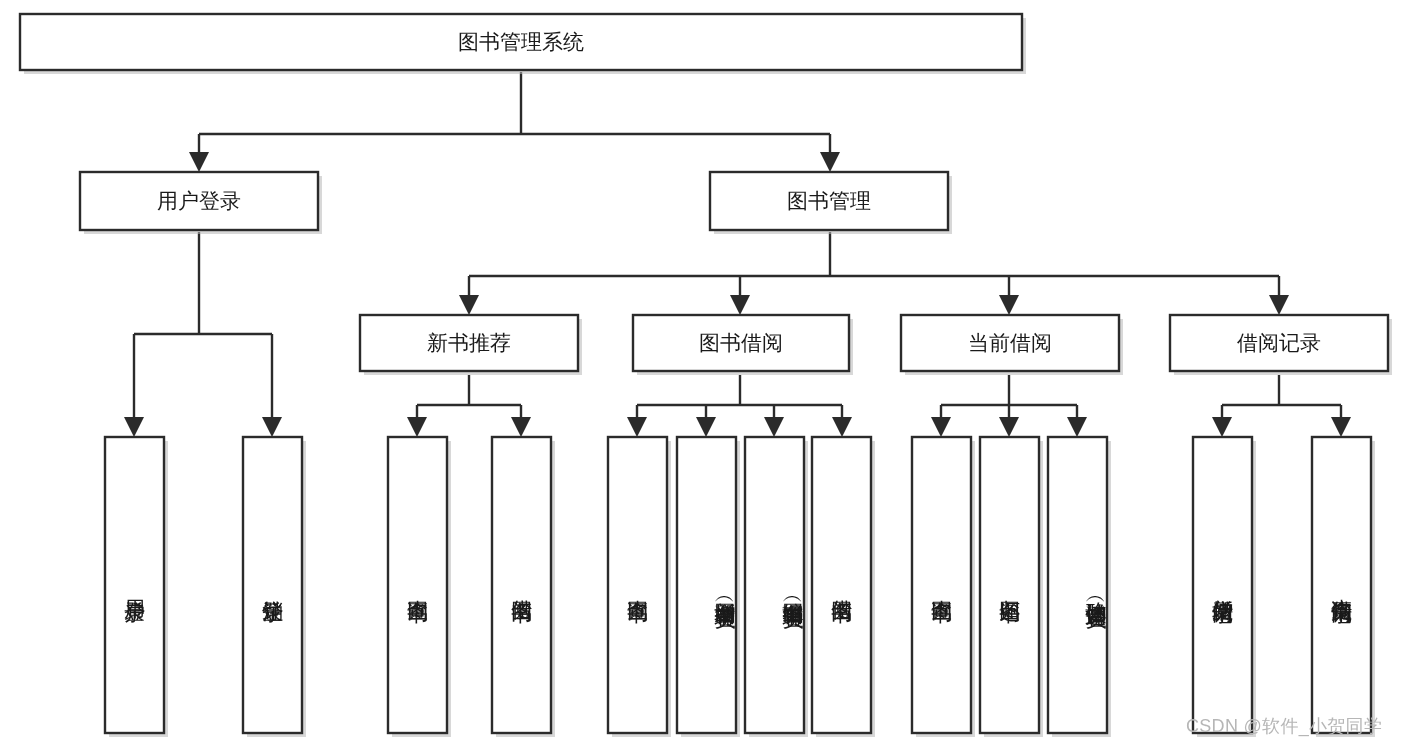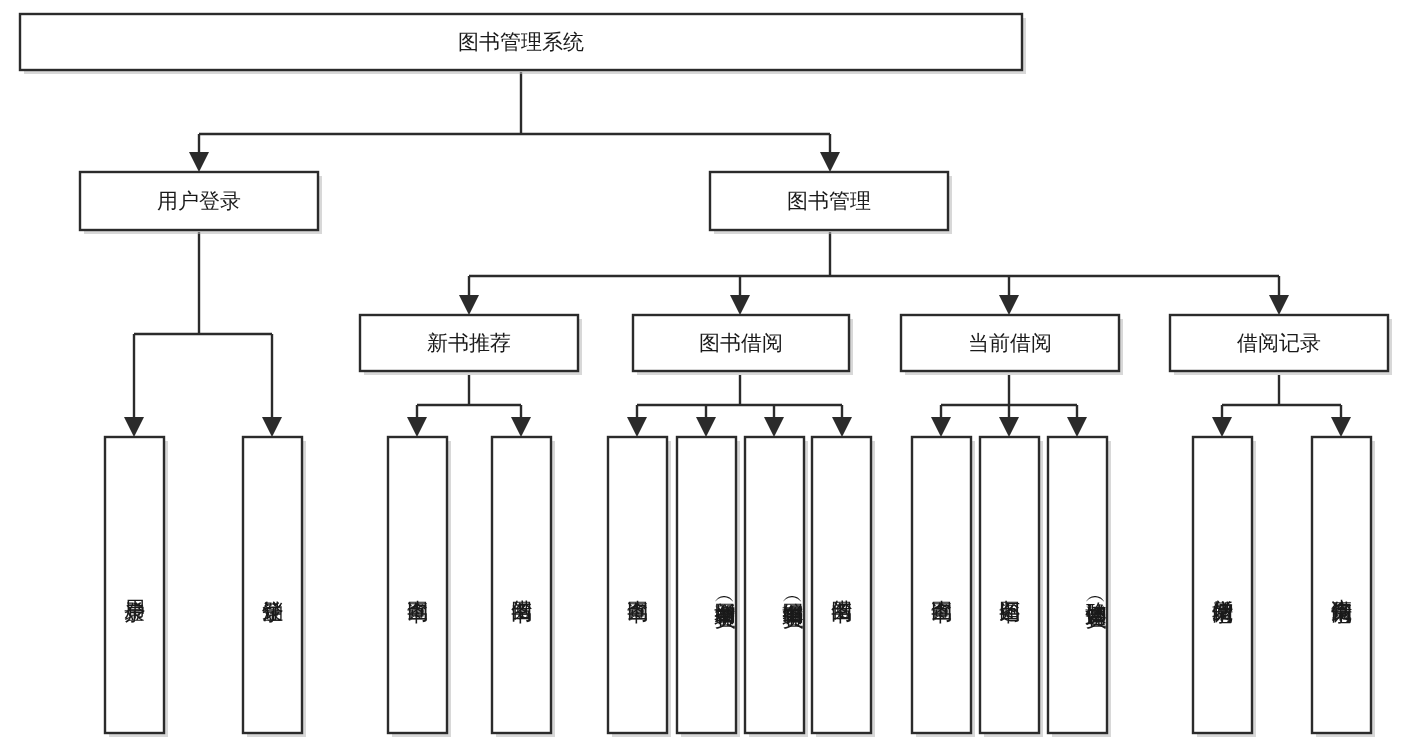--- a/index.html
+++ b/index.html
@@ -225,13 +225,14 @@
   <div class="leaf-label-wrap" style="left:745px; top:441px; width:59px; height:296px; align-items:flex-start;">编辑图书（管理员）</div>
   <div class="leaf-label-wrap" style="left:812px; top:437px; width:59px; height:296px;">借阅图书</div>
 
   <div class="leaf-label-wrap" style="left:912px; top:437px; width:59px; height:296px;">查询图书</div>
   <div class="leaf-label-wrap" style="left:980px; top:437px; width:59px; height:296px;">归还图书</div>
   <div class="leaf-label-wrap" style="left:1048px; top:441px; width:59px; height:296px; align-items:flex-start;">确认归还（管理员）</div>
 
   <div class="leaf-label-wrap" style="left:1193px; top:437px; width:59px; height:296px;">新增借阅记录</div>
   <div class="leaf-label-wrap" style="left:1312px; top:437px; width:59px; height:296px;">查询借阅记录</div>
 
+  <div class="watermark">CSDN @软件_小贺同学</div>
 </div>
 
 </body></html>

